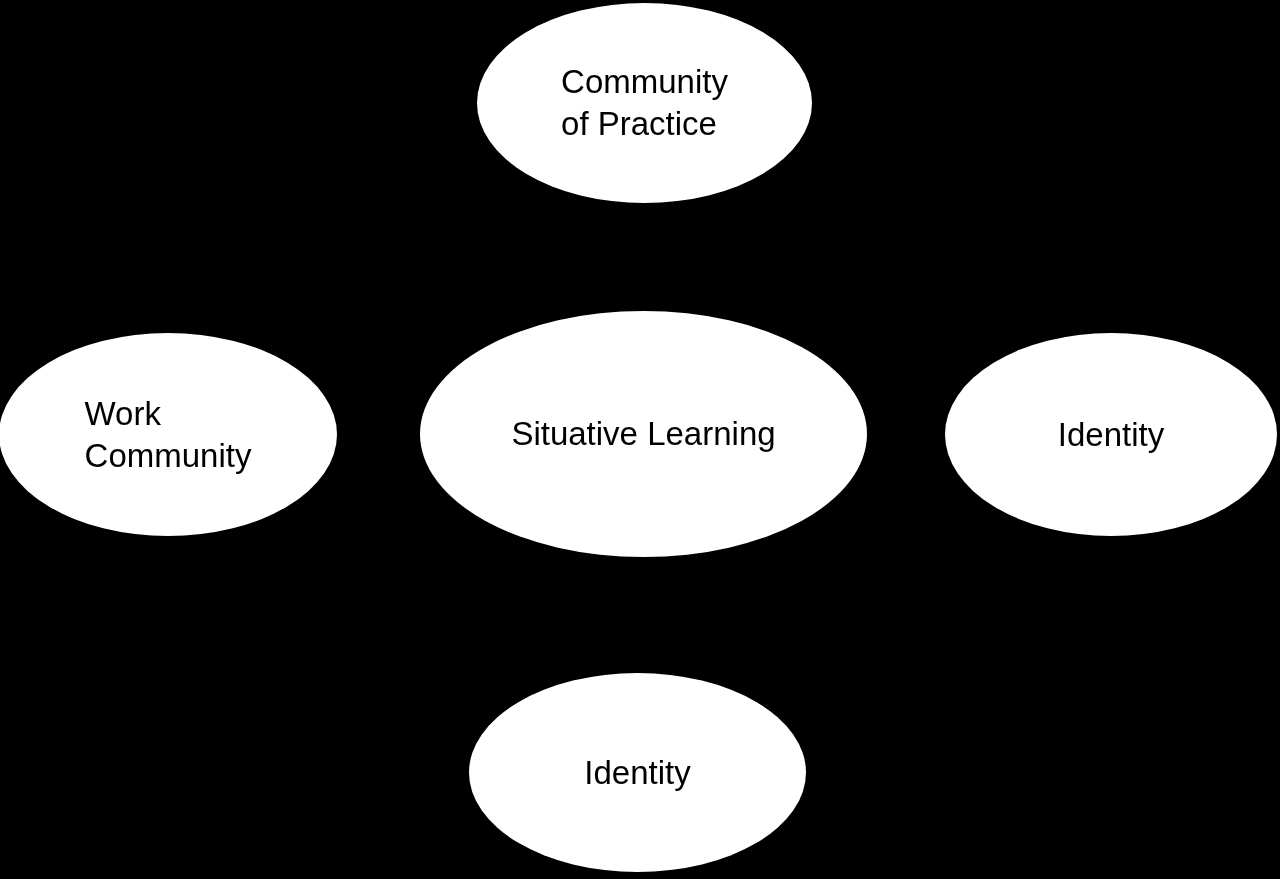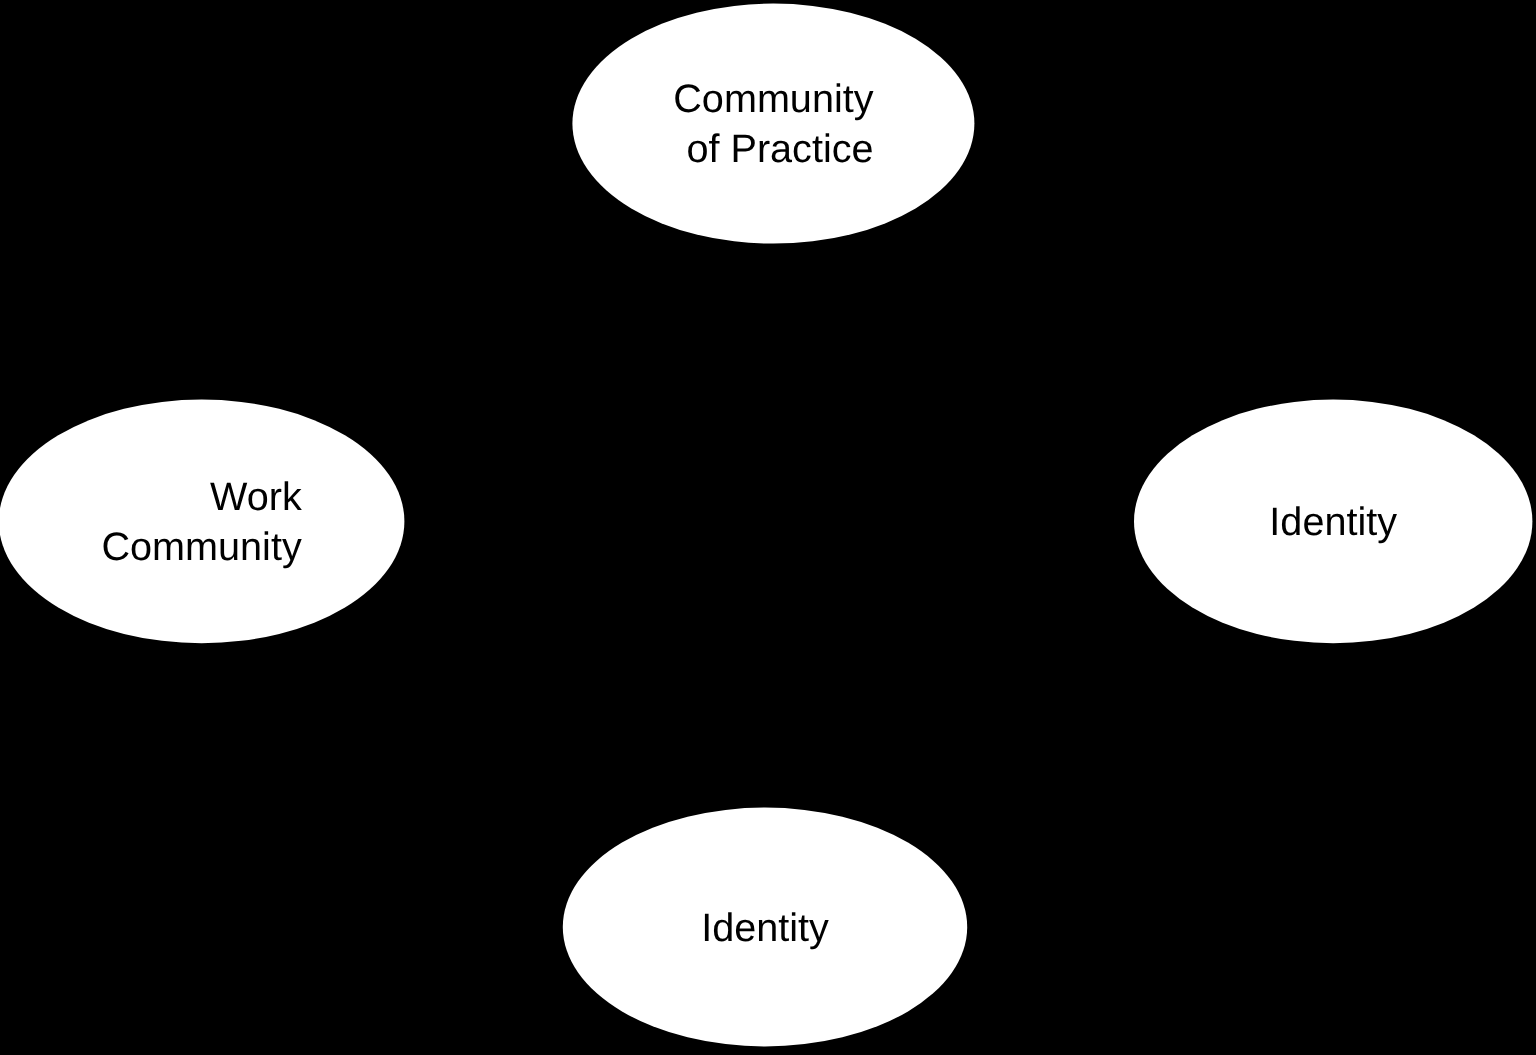--- a/index.html
+++ b/index.html
@@ -27,21 +27,21 @@
     background: #ffffff;
     border-radius: 50%;
     display: flex;
     align-items: center;
     justify-content: center;
   }
   .node .label {
     color: #000000;
     font-size: 33px;
     line-height: 1.26;
-    text-align: right;
+    text-align: left;
     white-space: pre-line;
     letter-spacing: 0px;
   }
   
   .node-top    { left: 477px; top: 3px;   width: 335px; height: 200px; }
   .node-left   { left: -1px;  top: 333px; width: 338px; height: 203px; }
   .node-center { left: 420px; top: 311px; width: 447px; height: 246px; }
   .node-right  { left: 945px; top: 333px; width: 332px; height: 203px; }
   .node-bottom { left: 469px; top: 673px; width: 337px; height: 199px; }
 </style>
@@ -53,20 +53,23 @@
   <div class="node node-top">
     <span class="label">Community
 of Practice</span>
   </div>
 
   <div class="node node-left">
     <span class="label">Work
 Community</span>
   </div>
 
+  <div class="node node-center">
+    <span class="label">Situative Learning</span>
+  </div>
 
   <div class="node node-right">
     <span class="label">Identity</span>
   </div>
 
   <div class="node node-bottom">
     <span class="label">Identity</span>
   </div>
 
 </div>

